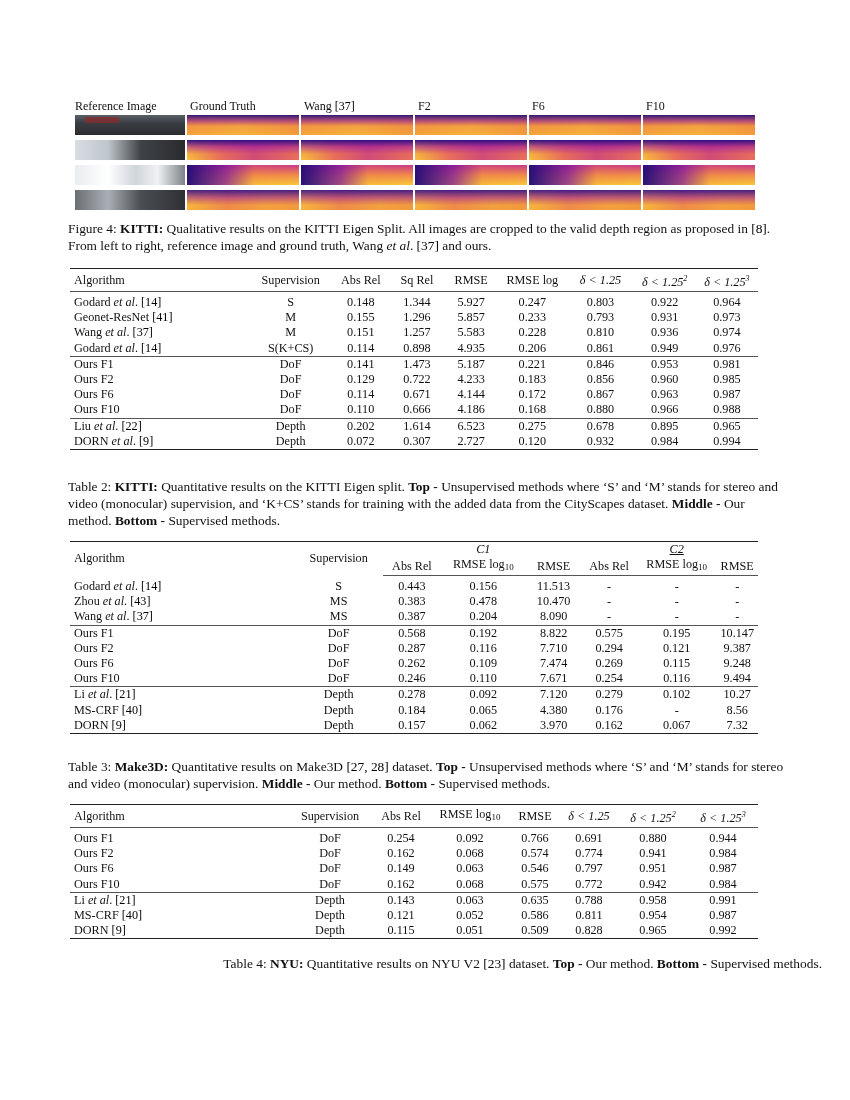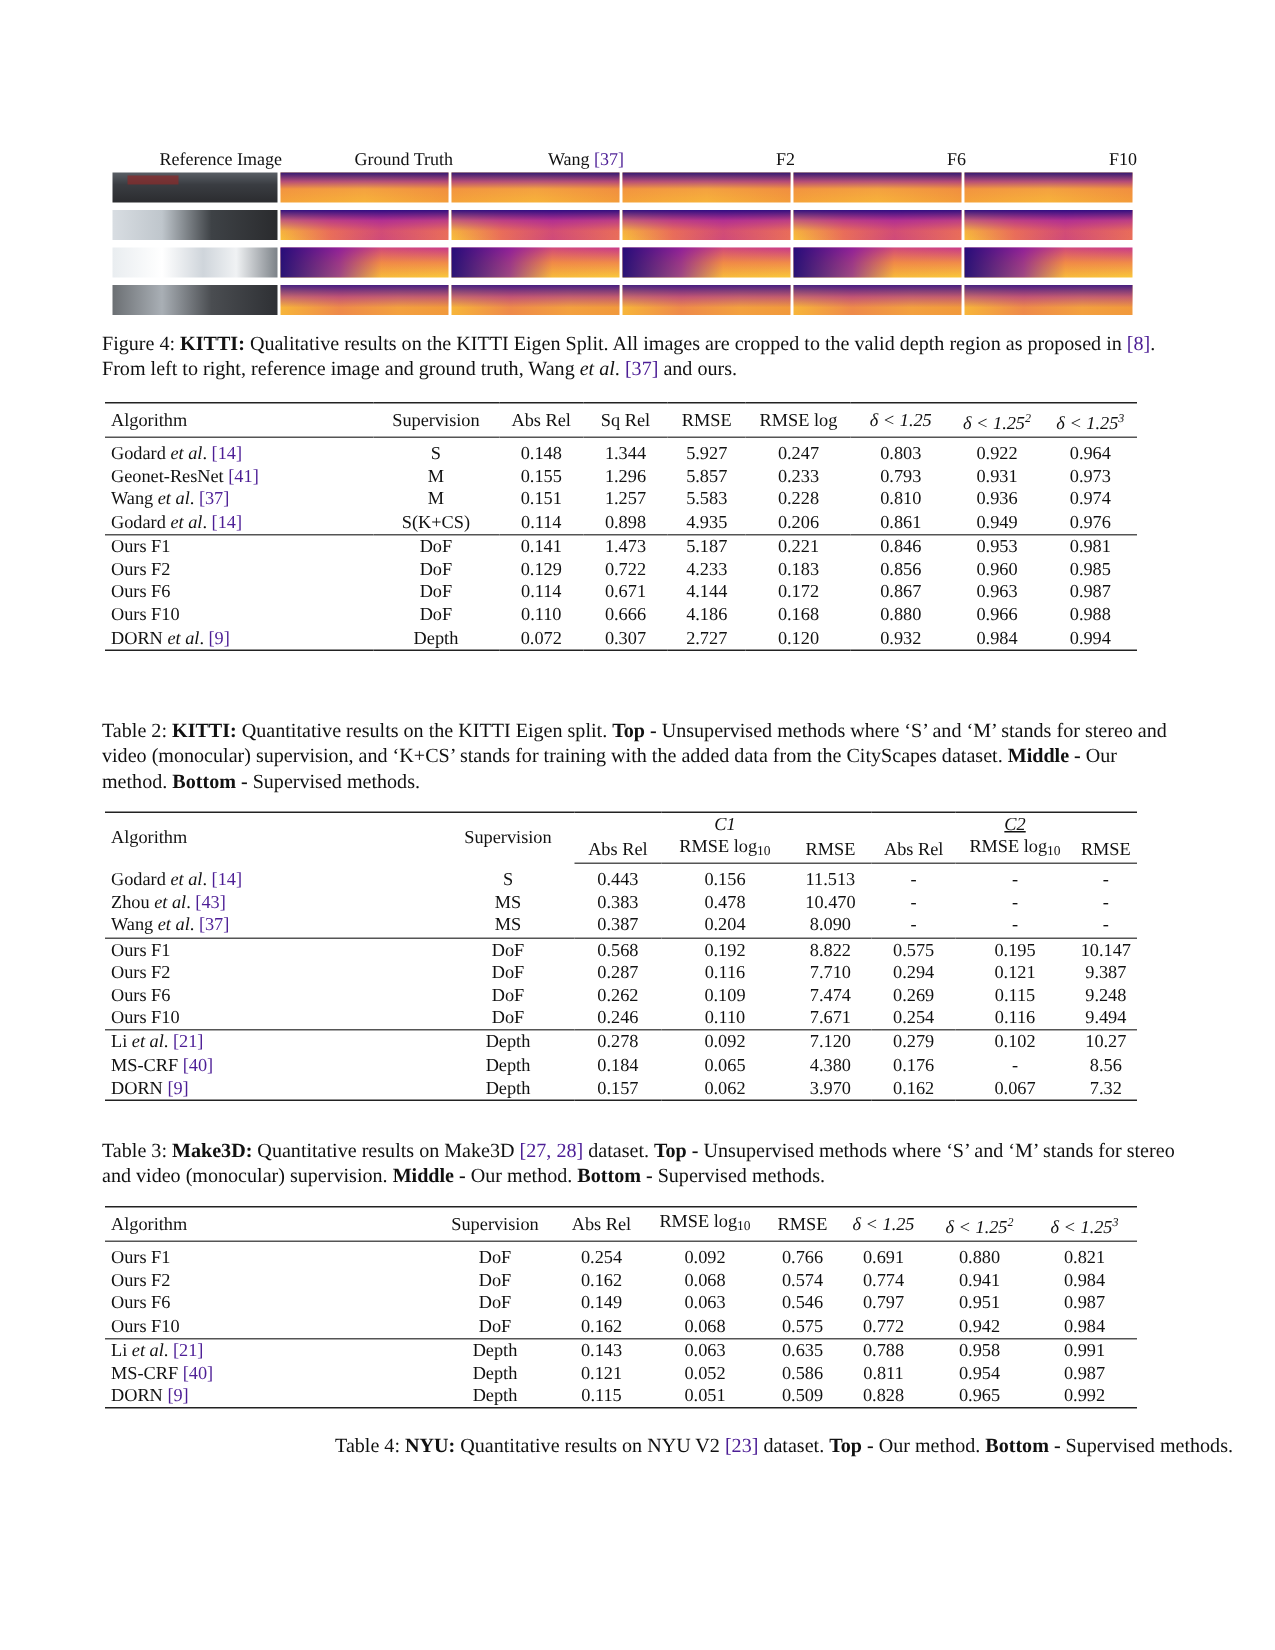--- a/index.html
+++ b/index.html
@@ -1,24 +1,24 @@
 <!DOCTYPE html>
 <html><head>
 <meta charset="utf-8">
 <style>
   html, body { margin: 0; padding: 0; background: #ffffff; }
   body { width: 850px; height: 1100px; position: relative; overflow: hidden;
          font-family: "Liberation Serif", "DejaVu Serif", serif; color: #111; }
-  .cite { color: #4c1d95; }
+  .cite { color: #000000; }
   i { font-style: italic; }
 
   
   .fig { position: absolute; left: 75px; top: 99px; width: 680px; }
   .fig-head { display: grid; grid-template-columns: 113px 112px 112px 112px 112px 112px; column-gap: 2px;
-              font-size: 12px; text-align: right; height: 16px; line-height: 14px; }
+              font-size: 12px; text-align: left; height: 16px; line-height: 14px; }
   .fig-grid { display: grid; grid-template-columns: 110px 112px 112px 112px 112px 112px; column-gap: 2px; row-gap: 5px; margin-top: 0px; }
   .thumb { height: 20px; border-radius: 0; }
   .ref1 { background: linear-gradient(180deg, #5a5f66 0%, #3a3d42 40%, #2b2c2f 100%); position: relative; }
   .ref1::after { content:""; position:absolute; left:10px; top:2px; width:34px; height:6px; background:#8b2a2a; opacity:.7; }
   .ref2 { background: linear-gradient(90deg, #d8dde2 0%, #bfc6cc 30%, #3e4246 60%, #2a2b2e 100%); }
   .ref3 { background: linear-gradient(90deg, #e9edf0 0%, #ffffff 30%, #cfd5db 55%, #f0f2f4 75%, #7c8288 100%); }
   .ref4 { background: linear-gradient(90deg, #6b6f73 0%, #a9afb5 30%, #4a4d51 60%, #2e3034 100%); }
 
   .d1 { background:
           linear-gradient(180deg, rgba(30,10,120,0.9) 0%, rgba(140,20,160,0.6) 30%, rgba(230,90,90,0.2) 55%, rgba(255,200,40,0) 100%),
@@ -208,20 +208,31 @@
       <tr>
         <td class="l"><span>Ours F10</span></td>
         <td class="c">DoF</td>
         <td class="c">0.110</td>
         <td class="c">0.666</td>
         <td class="c">4.186</td>
         <td class="c">0.168</td>
         <td class="c">0.880</td>
         <td class="c">0.966</td>
         <td class="c">0.988</td>
+      </tr>
+      <tr class="mid-rule">
+        <td class="l"><span>Liu</span> <i>et al</i><span>.</span> <span class="cite">[22]</span></td>
+        <td class="c">Depth</td>
+        <td class="c">0.202</td>
+        <td class="c">1.614</td>
+        <td class="c">6.523</td>
+        <td class="c">0.275</td>
+        <td class="c">0.678</td>
+        <td class="c">0.895</td>
+        <td class="c">0.965</td>
       </tr>
       <tr class="bot-rule">
         <td class="l"><span>DORN</span> <i>et al</i><span>.</span> <span class="cite">[9]</span></td>
         <td class="c">Depth</td>
         <td class="c">0.072</td>
         <td class="c">0.307</td>
         <td class="c">2.727</td>
         <td class="c">0.120</td>
         <td class="c">0.932</td>
         <td class="c">0.984</td>
@@ -398,21 +409,21 @@
   </thead>
   <tbody id="t4-body">
       <tr class="first-data">
         <td class="l"><span>Ours F1</span></td>
         <td class="c">DoF</td>
         <td class="c">0.254</td>
         <td class="c">0.092</td>
         <td class="c">0.766</td>
         <td class="c">0.691</td>
         <td class="c">0.880</td>
-        <td class="c">0.821</td>
+        <td class="c">0.944</td>
       </tr>
       <tr>
         <td class="l"><span>Ours F2</span></td>
         <td class="c">DoF</td>
         <td class="c">0.162</td>
         <td class="c">0.068</td>
         <td class="c">0.574</td>
         <td class="c">0.774</td>
         <td class="c">0.941</td>
         <td class="c">0.984</td>

